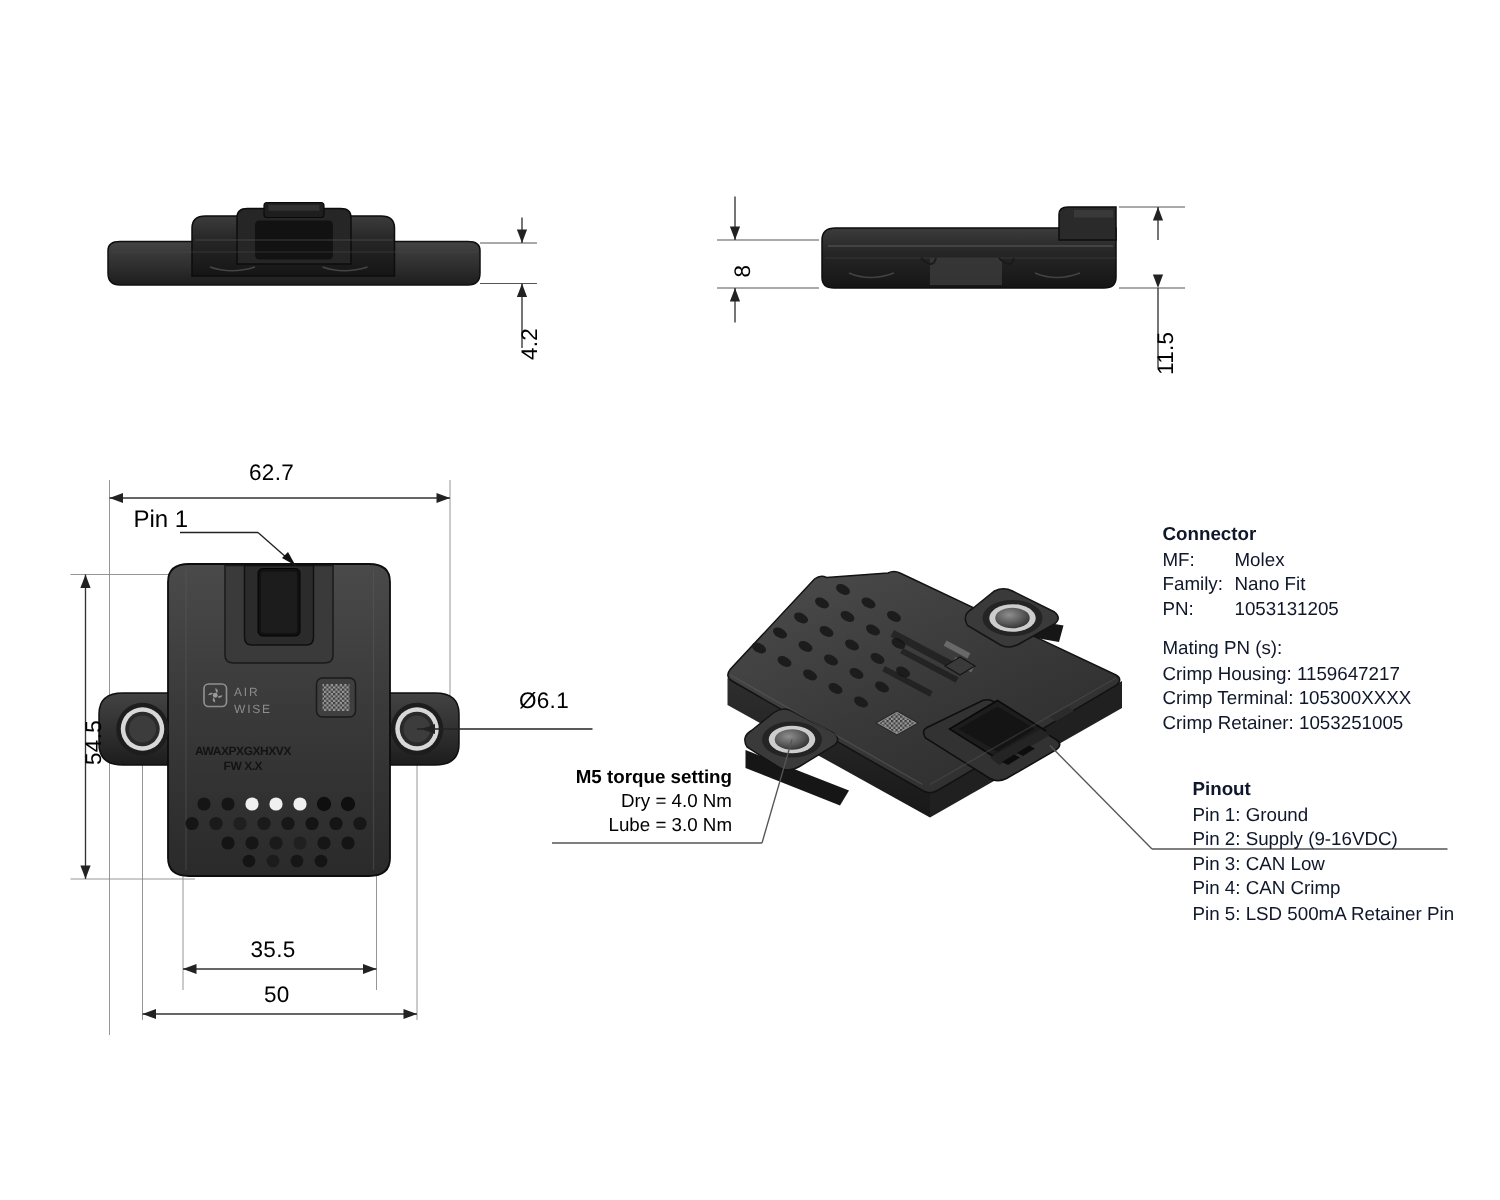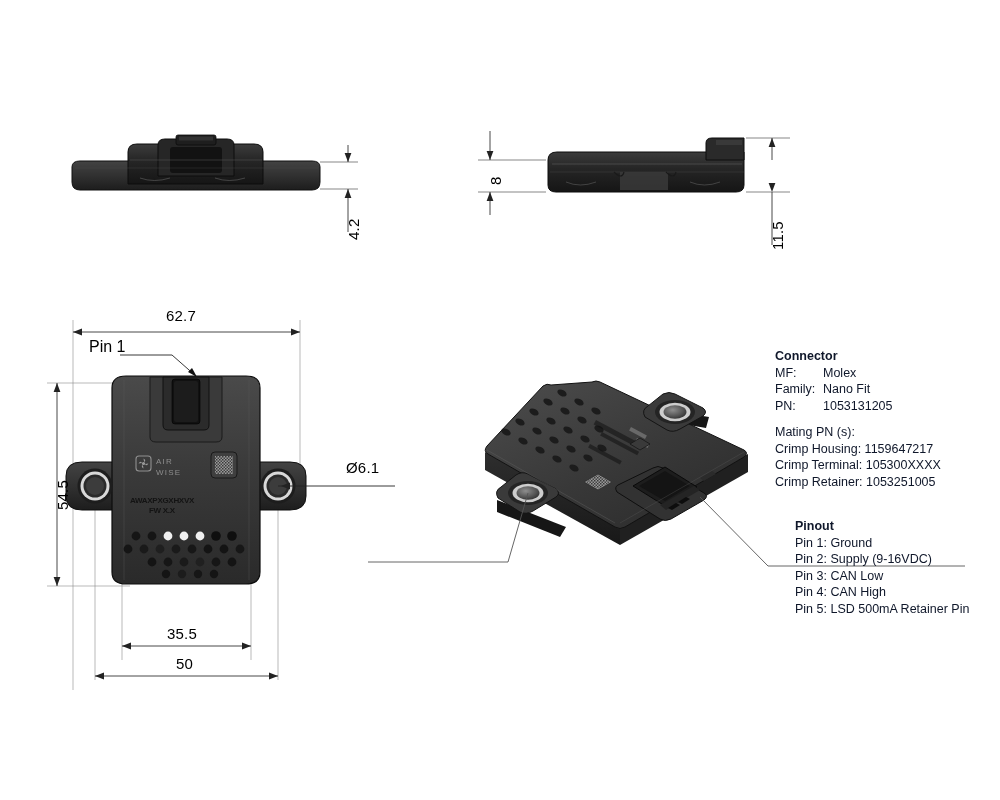--- a/index.html
+++ b/index.html
@@ -388,35 +388,40 @@
   <div class="dimtext" style="left:176px; top:655px;">50</div>
   <div class="dimtext" style="left:346px; top:459px;">Ø6.1</div>
 
   <div class="leaderlabel" style="left:89px; top:338px;">Pin 1</div>
 
   <div class="lbl-air" style="left:156px; top:457px;">AIR</div>
   <div class="lbl-air" style="left:156px; top:468px;">WISE</div>
   <div class="lbl-pn" style="left:130px; top:496px;">AWAXPXGXHXVX</div>
   <div class="lbl-pn" style="left:130px; top:506px;margin-left:19px;">FW X.X</div>
 
+  <div class="torque" style="left:368px; top:510px; width:120px;">
+    <span class="hd">M5 torque setting</span>
+    <span class="row">Dry = 4.0 Nm</span>
+    <span class="row">Lube = 3.0 Nm</span>
+  </div>
 
   <div class="notes" style="left:775px; top:300px;">
     <span class="row hd">Connector</span>
     <span class="row"><span class="lbl">MF:</span><span>Molex</span></span>
     <span class="row"><span class="lbl">Family:</span><span>Nano Fit</span></span>
     <span class="row"><span class="lbl">PN:</span><span>1053131205</span></span>
     <span class="gap"></span>
     <span class="row">Mating PN (s):</span>
     <span class="row">Crimp Housing: 1159647217</span>
     <span class="row">Crimp Terminal: 105300XXXX</span>
     <span class="row">Crimp Retainer: 1053251005</span>
   </div>
 
   <div class="notes" style="left:795px; top:470px;">
     <span class="row hd">Pinout</span>
     <span class="row">Pin 1: Ground</span>
     <span class="row">Pin 2: Supply (9-16VDC)</span>
     <span class="row">Pin 3: CAN Low</span>
-    <span class="row">Pin 4: CAN High</span>
+    <span class="row">Pin 4: CAN Crimp</span>
     <span class="row">Pin 5: LSD 500mA  Retainer Pin</span>
   </div>
 
 </div>
 
 </body></html>

